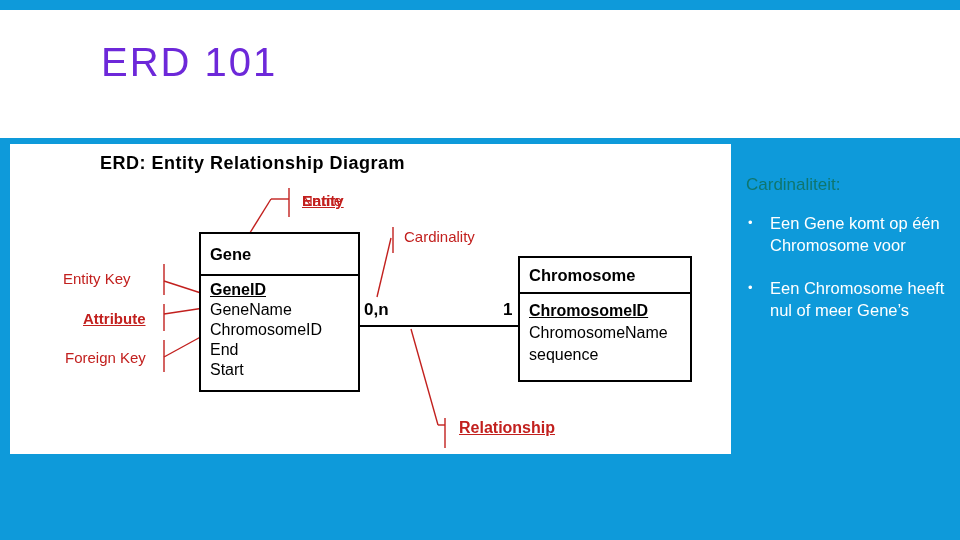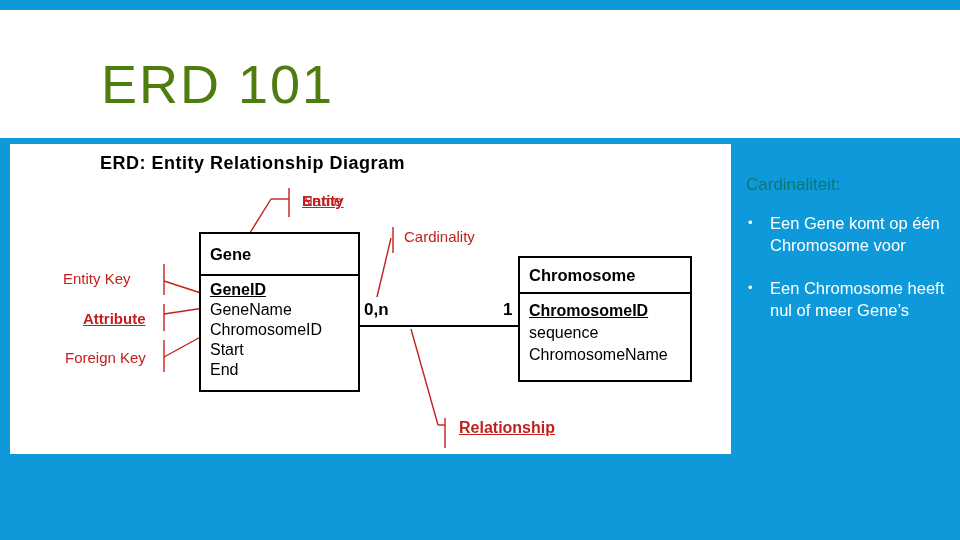--- a/index.html
+++ b/index.html
@@ -3,22 +3,22 @@
 <meta charset="utf-8">
 <style>
   html,body { margin:0; padding:0; }
   body {
     width:960px; height:540px; position:relative; overflow:hidden;
     background:#ffffff;
     font-family:"Liberation Sans", sans-serif;
   }
   .top-bar { position:absolute; left:0; top:0; width:960px; height:10px; background:#0E9ADA; }
   .slide-title {
-    position:absolute; left:101px; top:53px;
-    font-size:54px; letter-spacing:2px; color:#4d7c0f; white-space:nowrap;
+    position:absolute; left:101px; top:40px;
+    font-size:40px; letter-spacing:2px; color:#6d28d9; white-space:nowrap;
   }
   .band { position:absolute; left:0; top:138px; width:960px; height:402px; background:#0E9ADA; }
   .diagram {
     position:absolute; left:10px; top:144px; width:721px; height:310px;
     background:#ffffff; color:#000;
   }
   .diagram * { position:absolute; }
   .diagram-heading {
     left:90px; top:9px; font-weight:bold; font-size:18px; letter-spacing:0.5px; white-space:nowrap;
   }
@@ -99,31 +99,31 @@
         <line x1="435" y1="274" x2="435" y2="304"></line>
     </g>
   </svg>
 
   <div class="entity entity-gene">
     <div class="entity-header">Gene</div>
     <div class="entity-attrs">
       <div style="position:static" class="key">GeneID</div>
       <div style="position:static">GeneName</div>
       <div style="position:static">ChromosomeID</div>
+      <div style="position:static">End</div>
       <div style="position:static">Start</div>
-      <div style="position:static">End</div>
     </div>
   </div>
 
   <div class="entity entity-chrom">
     <div class="entity-header">Chromosome</div>
     <div class="entity-attrs">
       <div style="position:static" class="key">ChromosomeID</div>
+      <div style="position:static">ChromosomeName</div>
       <div style="position:static">sequence</div>
-      <div style="position:static">ChromosomeName</div>
     </div>
   </div>
 
   <div class="card-num card-left">0,n</div>
   <div class="card-num card-right">1</div>
 
   <div class="rlabel lbl-entity-name">
       <span class="rlabel-bold u">Entity</span>
       <span class="ml">Name</span>
     </div>

